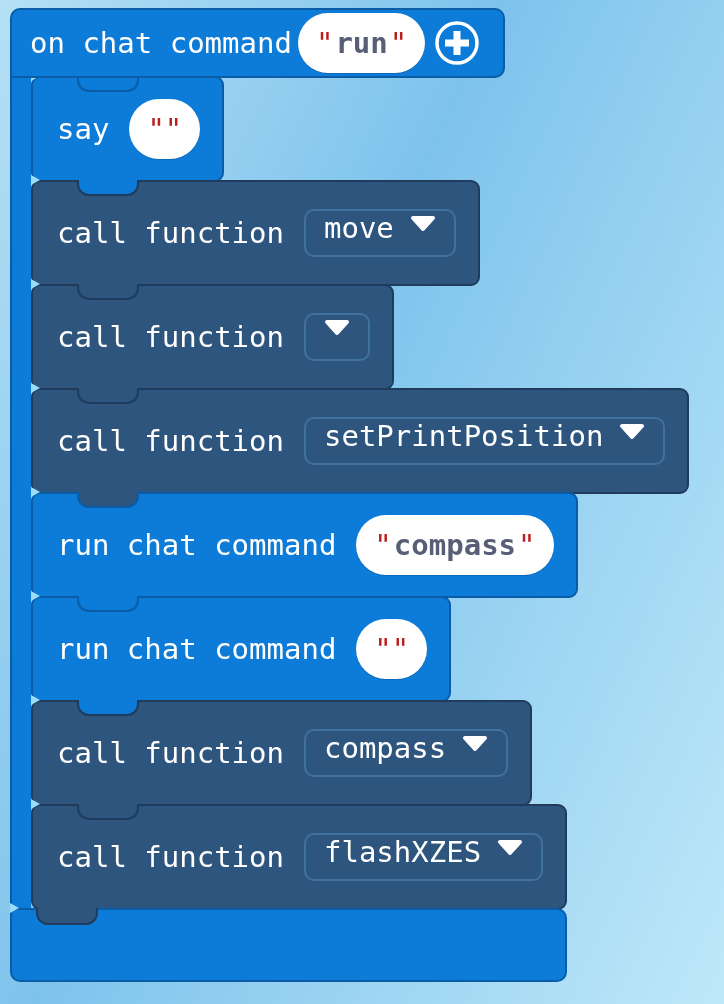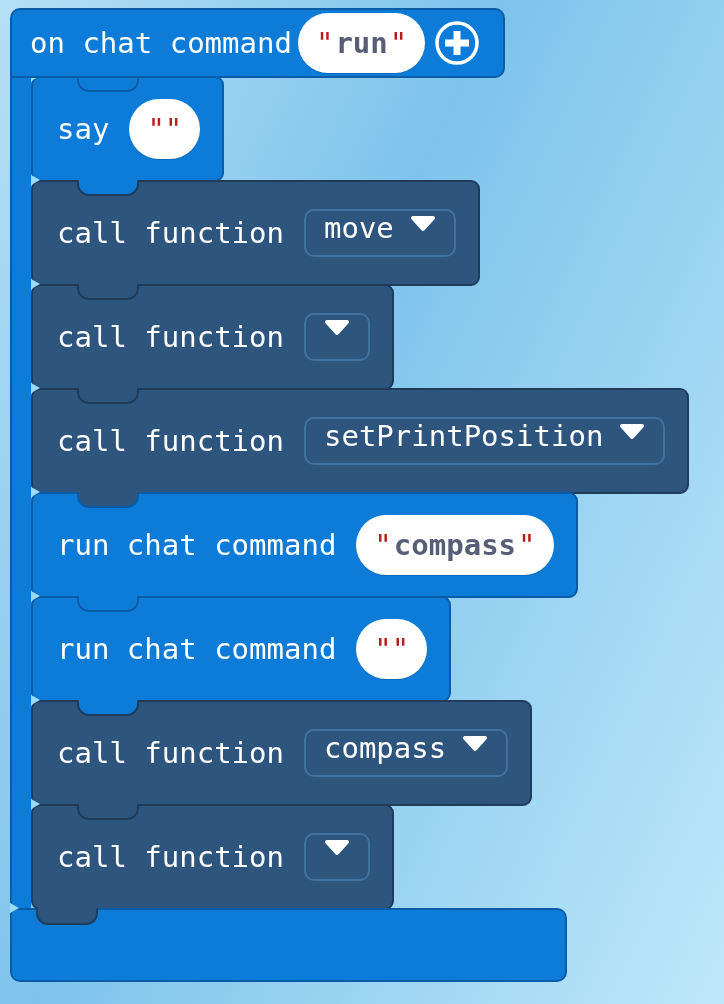--- a/index.html
+++ b/index.html
@@ -181,20 +181,21 @@
                 <path d="M3 3 L23 3 L13 14 Z" fill="#fff" stroke="#fff" stroke-width="4" stroke-linejoin="round"></path>
               </svg>
           </span>
         </span>
       </div>
 
       <div class="blk dark prev-dark">
         <span class="marker"></span>
         <span class="blk-label">call function</span>
         <span class="dropdown">
+          <span>flashXZES</span>
           <span class="dd-arrow">
             <svg width="26" height="17" viewBox="0 0 26 17">
                 <path d="M3 3 L23 3 L13 14 Z" fill="#fff" stroke="#fff" stroke-width="4" stroke-linejoin="round"></path>
               </svg>
           </span>
         </span>
       </div>
 
     </div>
   </div>

